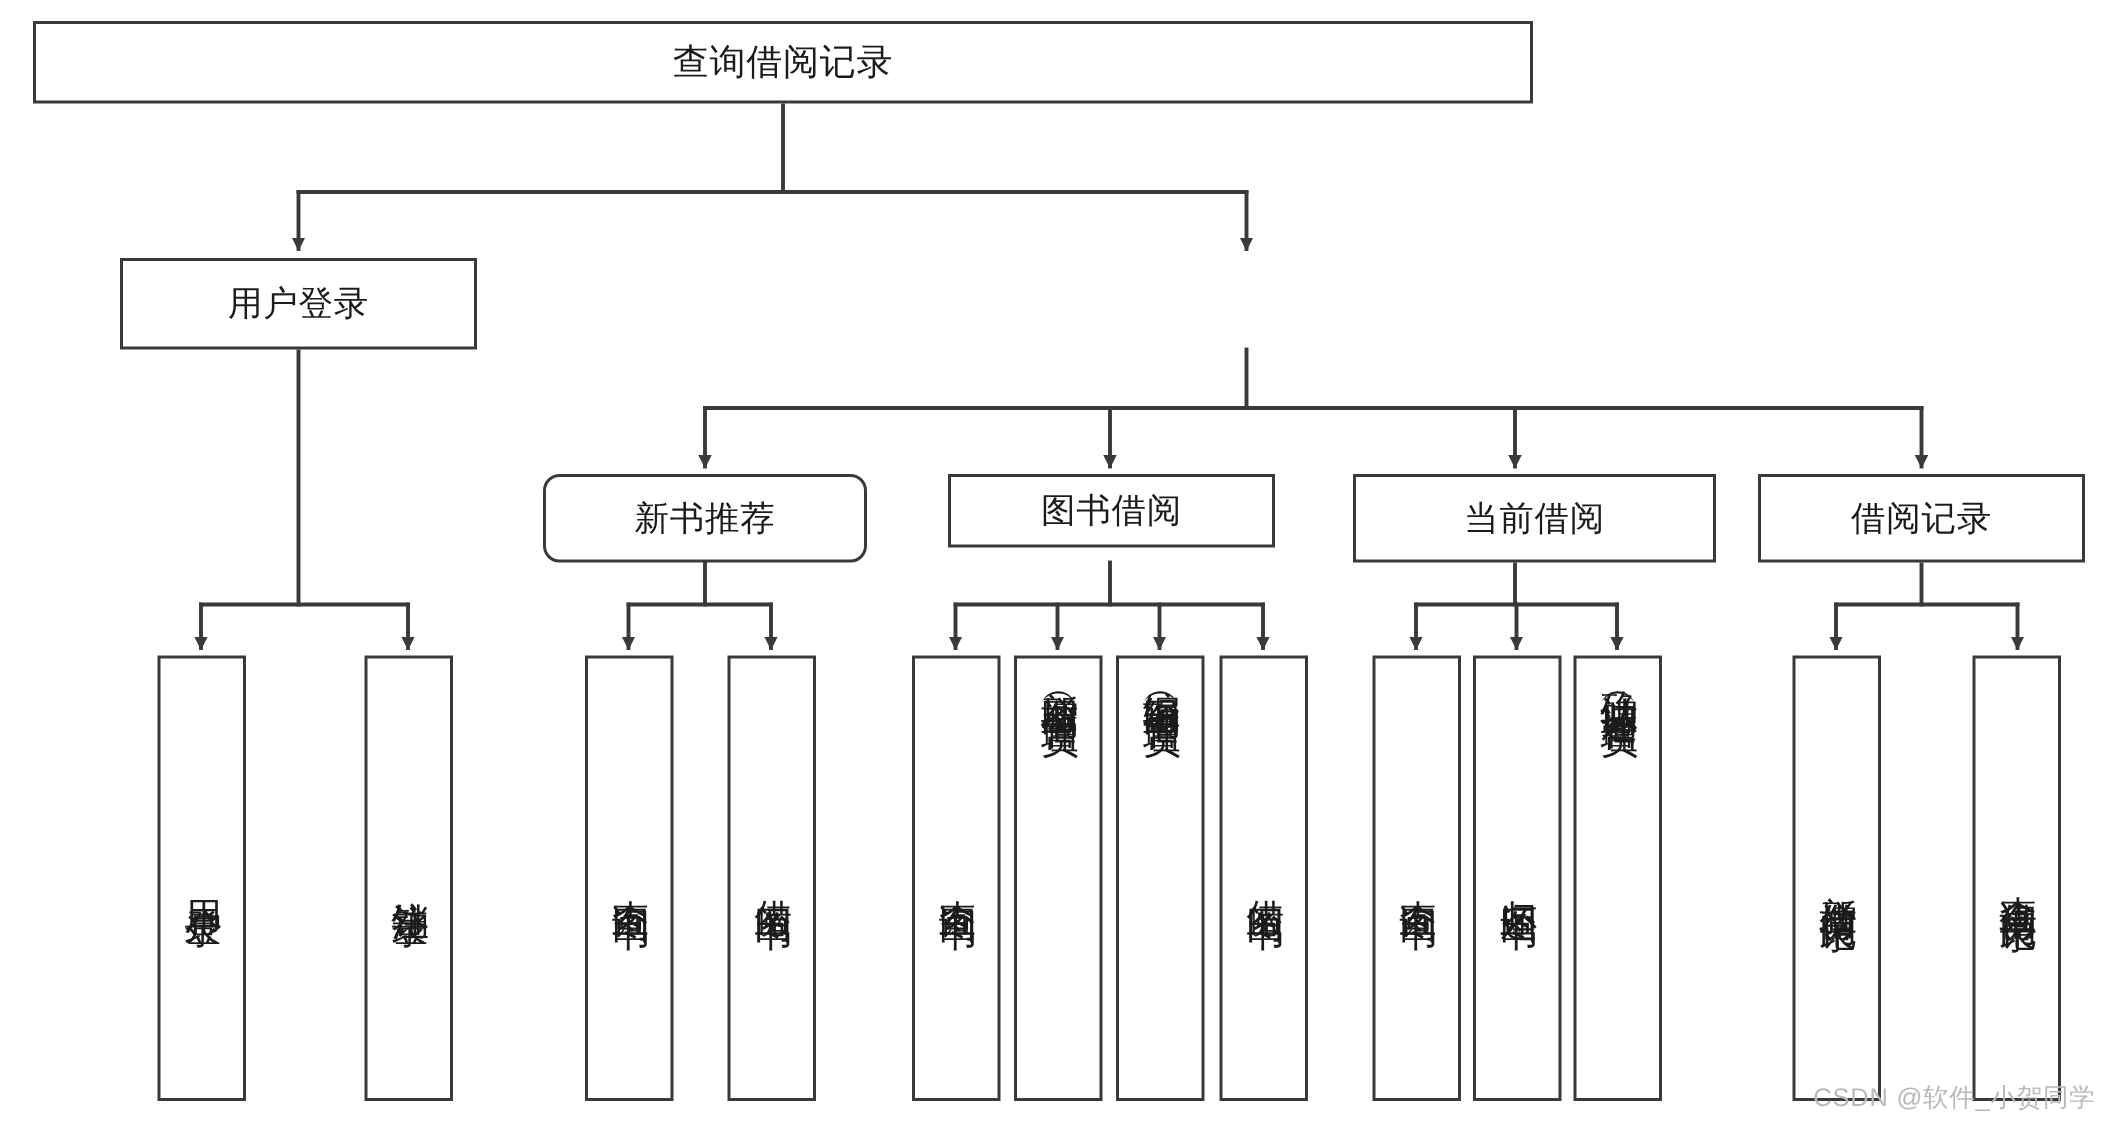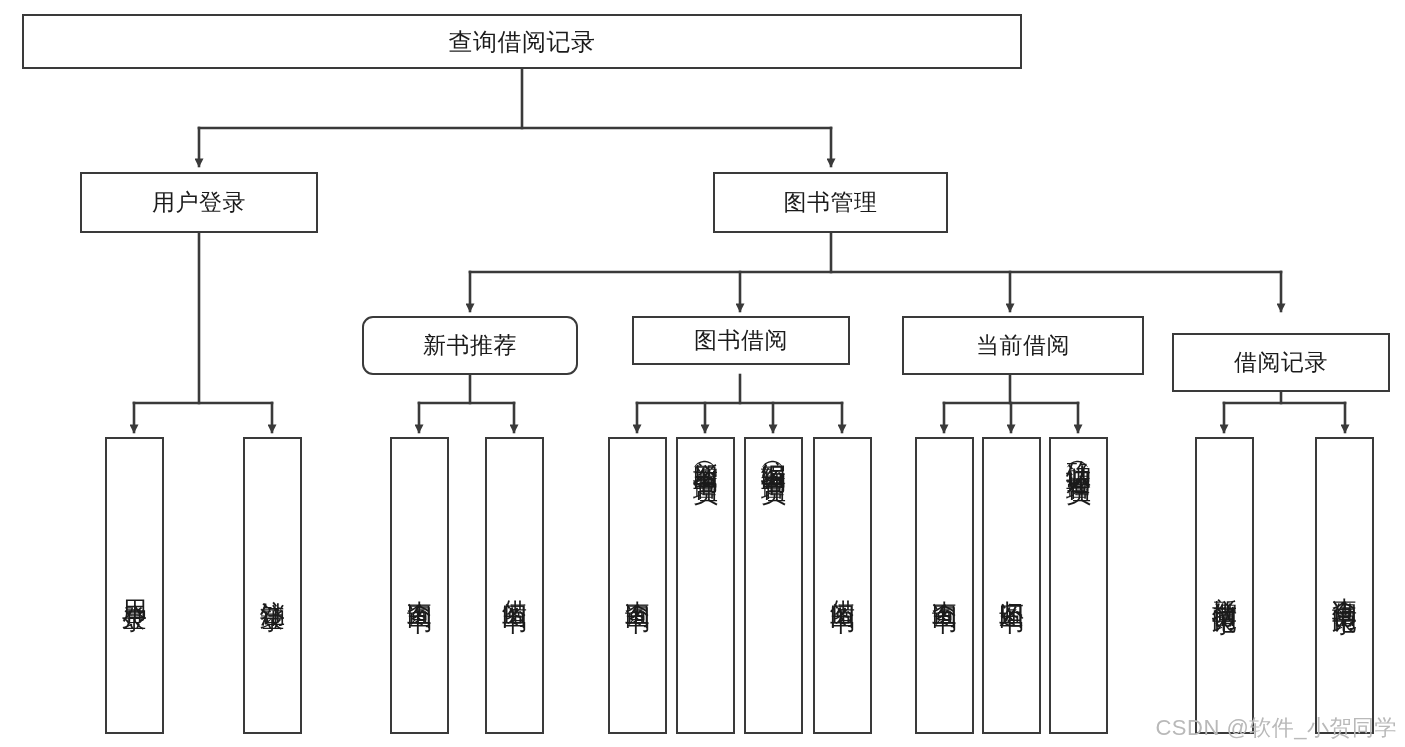--- a/index.html
+++ b/index.html
@@ -53,21 +53,21 @@
   }
   .v-node.centered{
     align-items:center;
     padding-top:0;
   }
 
   .watermark{
     position:absolute;
     right:8px;
     bottom:4px;
-    font-size:22px;
+    font-size:17px;
     color:#b9b9b9;
     letter-spacing:0.5px;
     white-space:nowrap;
     font-family:"Liberation Sans","DejaVu Sans",sans-serif;
   }
 </style>
 </head>
 <body>
 
 <div id="canvas">
@@ -123,37 +123,34 @@
   </svg>
 
   <div class="node h-node root" style="left:22px;top:14px;width:1000px;height:55px;">
     <span class="label">查询借阅记录</span>
   </div>
 
   <div class="node h-node" style="left:80px;top:172px;width:238px;height:61px;">
     <span class="label">用户登录</span>
   </div>
 
-  <div class="node h-node" style="left:713px;top:172px;width:235px;height:61px;">
-    <span class="label">图书管理</span>
-  </div>
 
   <div class="node h-node" style="left:362px;top:316px;width:216px;height:59px;border-radius:11px;">
     <span class="label">新书推荐</span>
   </div>
 
   <div class="node h-node" style="left:632px;top:316px;width:218px;height:49px;">
     <span class="label">图书借阅</span>
   </div>
 
   <div class="node h-node" style="left:902px;top:316px;width:242px;height:59px;">
     <span class="label">当前借阅</span>
   </div>
 
-  <div class="node h-node" style="left:1172px;top:316px;width:218px;height:59px;margin-top:17px;">
+  <div class="node h-node" style="left:1172px;top:316px;width:218px;height:59px;">
     <span class="label">借阅记录</span>
   </div>
 
   <div class="node v-node centered" style="left:105px;top:437px;width:59px;height:297px;">
     <span class="label">用户登录</span>
   </div>
 
   <div class="node v-node centered" style="left:243px;top:437px;width:59px;height:297px;">
     <span class="label">注销登录</span>
   </div>

